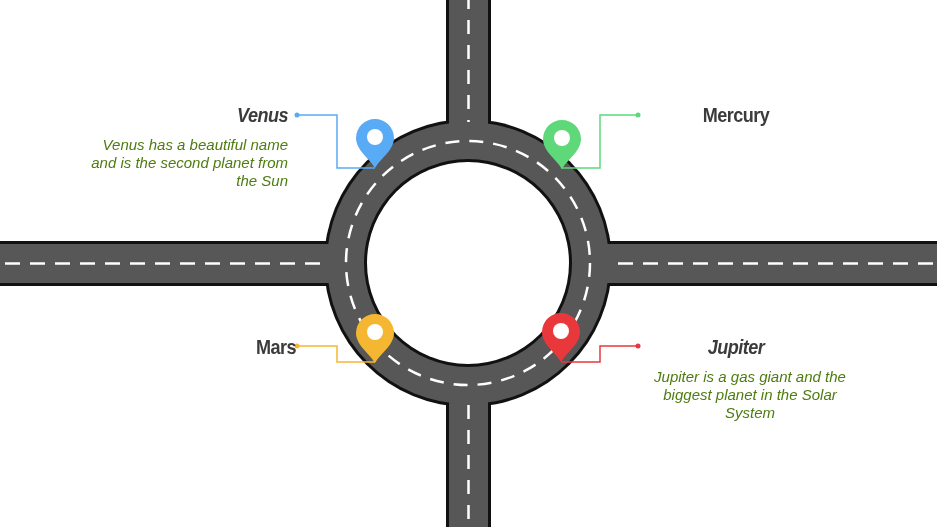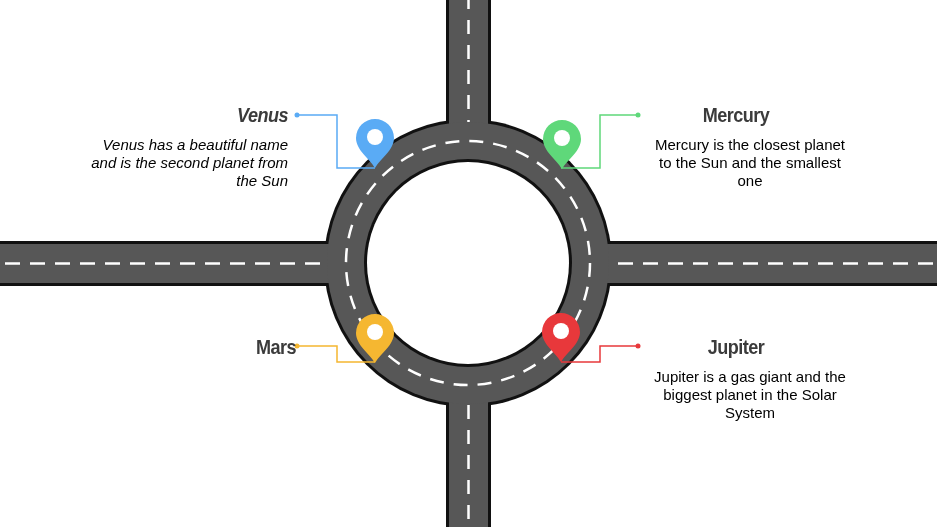--- a/index.html
+++ b/index.html
@@ -4,21 +4,21 @@
 <style>
   html, body { margin: 0; padding: 0; }
   body { width: 937px; height: 527px; background: #ffffff; position: relative; overflow: hidden; font-family: "Liberation Sans", "DejaVu Sans", sans-serif; }
   #diagram { position: absolute; left: 0; top: 0; width: 937px; height: 527px; }
   .label { position: absolute; width: 200px; }
   .label.left { text-align: right; }
   .label.right { text-align: center; }
   .title { font-family: "Liberation Sans", sans-serif; font-weight: bold; font-size: 21px; color: #3b3b3b; letter-spacing: -0.6px; transform: scaleX(0.86); line-height: 26px; display: block; }
   .label.left .title { transform-origin: right center; }
   .label.right .title { transform-origin: left center; }
-  .desc { font-size: 15px; line-height: 18px; color: #000000; margin-top: 8px; display: block; }
+  .desc { font-size: 15px; line-height: 18px; color: #4d7c0f; margin-top: 8px; display: block; }
 </style>
 </head>
 <body>
 
 <svg id="diagram" viewBox="0 0 937 527" xmlns="http://www.w3.org/2000/svg">
   <defs>
     <clipPath id="ringclip">
       <circle cx="468" cy="263" r="120"></circle>
     </clipPath>
   </defs>
@@ -74,23 +74,22 @@
   </g>
 </svg>
 
 <div class="label left" style="left:88px; top:102px;font-style:italic;">
   <span class="title">Venus</span>
   <span class="desc">Venus has a beautiful name and is the second planet from the Sun</span>
 </div>
 
 <div class="label right" style="left:650px; top:102px;">
   <span class="title">Mercury</span>
-  <span class="desc">Mercury is the closest planet to the Sun and the smallest one</span>
 </div>
 
 <div class="label left" style="left:96px; top:334px;">
   <span class="title">Mars</span>
 </div>
 
-<div class="label right" style="left:650px; top:334px;">
+<div class="label right" style="left:650px; top:334px;font-style:italic;">
   <span class="title">Jupiter</span>
   <span class="desc">Jupiter is a gas giant and the biggest planet in the Solar System</span>
 </div>
 
 </body></html>

